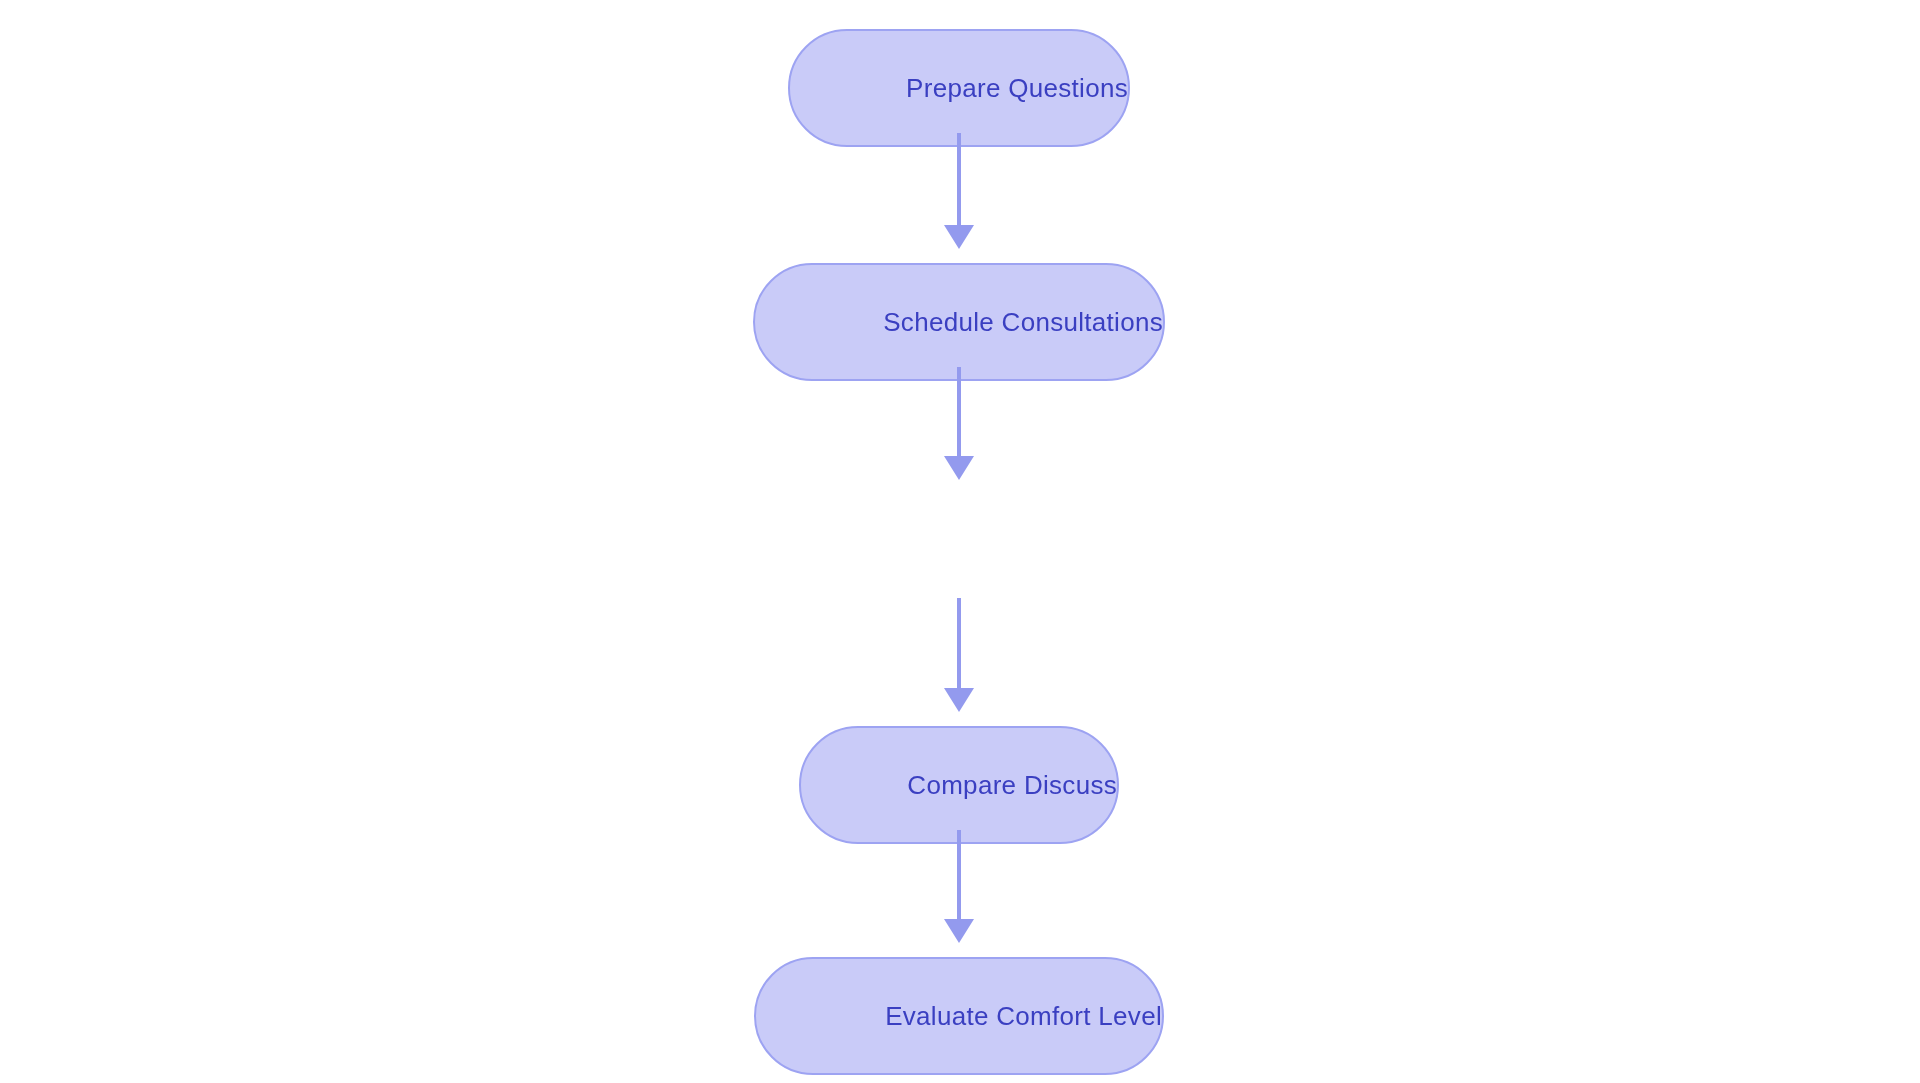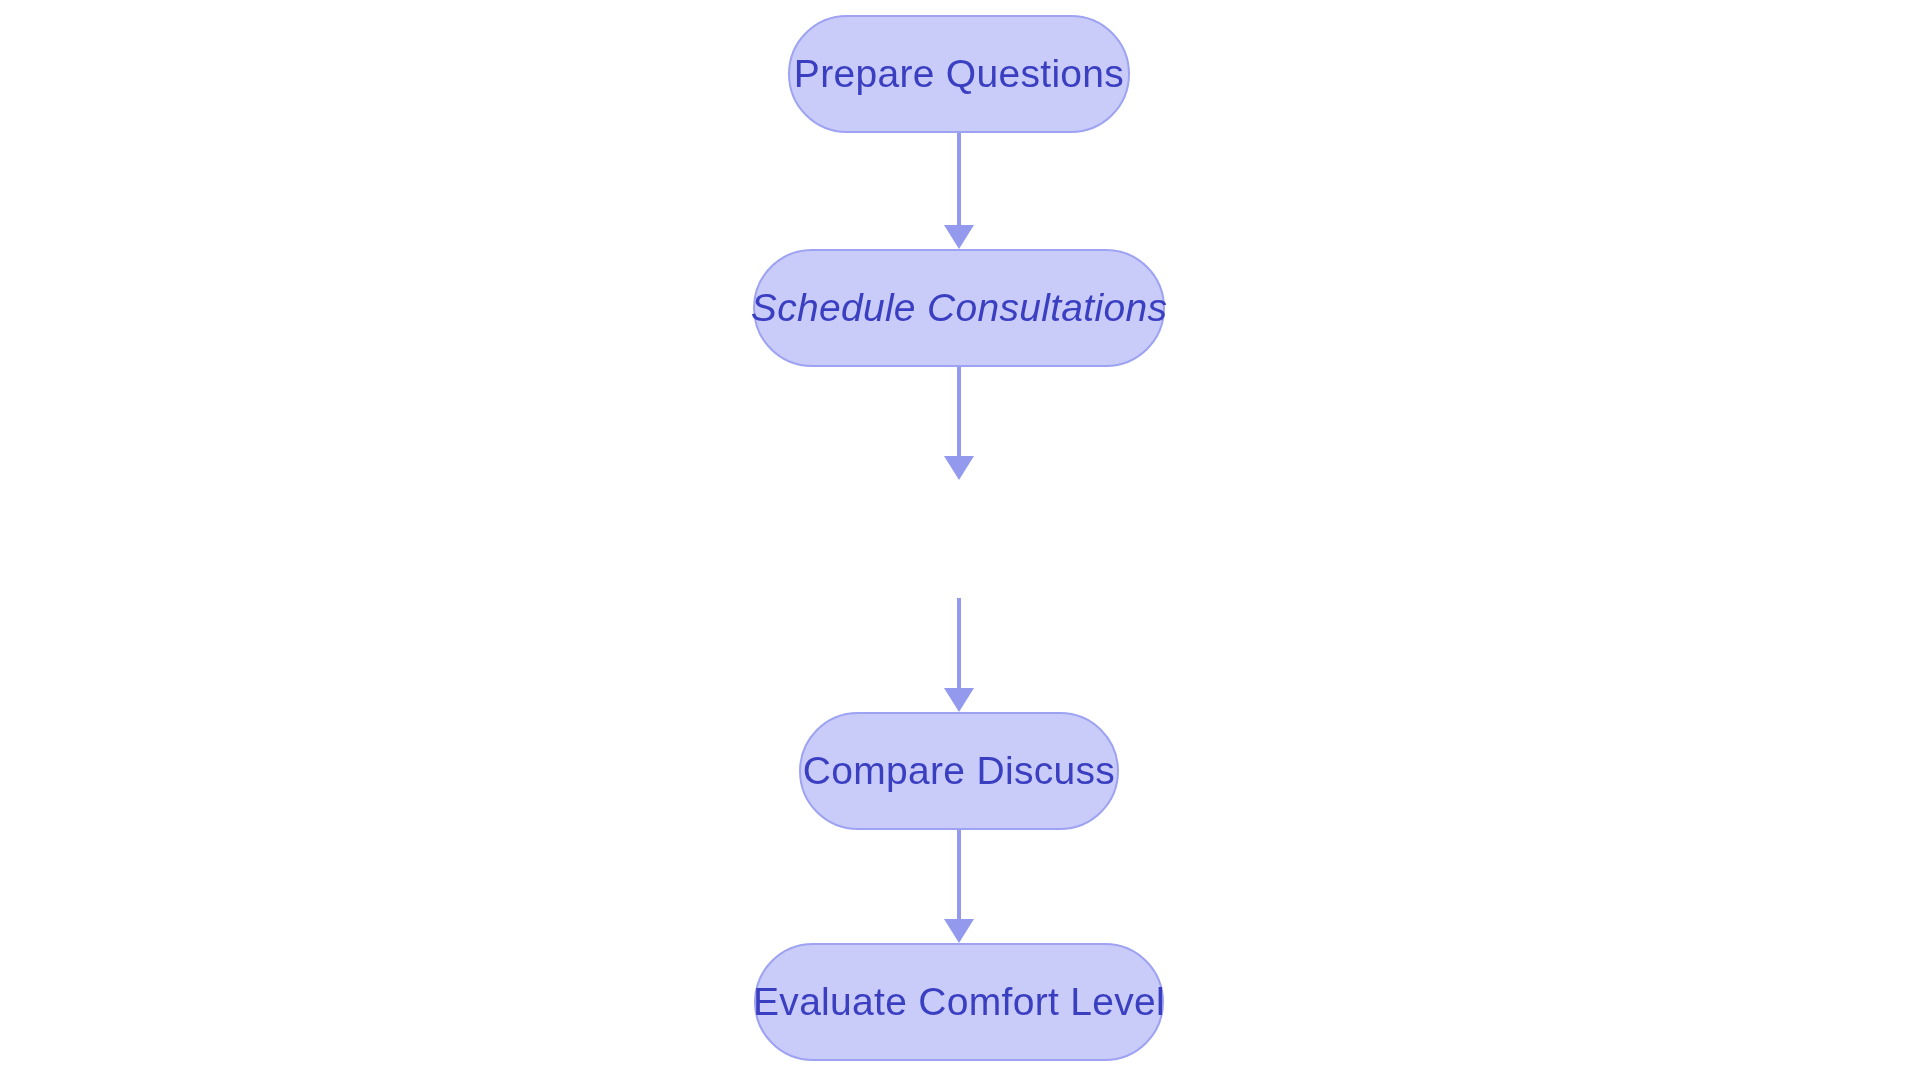--- a/index.html
+++ b/index.html
@@ -15,26 +15,27 @@
     overflow: hidden;
   }
   .flow-node {
     position: absolute;
     box-sizing: border-box;
     background: var(--node-fill, #c9cbf8);
     border: 2px solid var(--node-border, #9da3f2);
     border-radius: 60px;
     display: flex;
     align-items: center;
-    justify-content: center;
+    justify-content: flex-end;
     color: var(--node-text, #3a3fc1);
-    font-size: 39px;
+    font-size: 26px;
     font-weight: 500;
     letter-spacing: 0.3px;
     white-space: nowrap;
+    margin-top: 14px;
   }
   .flow-arrow {
     position: absolute;
     width: 30px;
     display: flex;
     flex-direction: column;
     align-items: center;
   }
   .flow-arrow .shaft {
     width: 4px;
@@ -44,21 +45,21 @@
   .flow-arrow .head {
     width: 0;
     height: 0;
     border-left: 15px solid transparent;
     border-right: 15px solid transparent;
     border-top: 24px solid var(--arrow, #939aee);
   }
 
   
   .n0 { left: 788px; top: 15px;  width: 342px; height: 118px; }
-  .n1 { left: 753px; top: 249px; width: 412px; height: 118px; font-style: italic; }
+  .n1 { left: 753px; top: 249px; width: 412px; height: 118px; }
   .n2 { left: 781px; top: 480px; width: 356px; height: 118px; }
   .n3 { left: 799px; top: 712px; width: 320px; height: 118px; }
   .n4 { left: 754px; top: 943px; width: 410px; height: 118px; }
 
   .a0 { left: 944px; top: 133px; height: 116px; }
   .a1 { left: 944px; top: 367px; height: 113px; }
   .a2 { left: 944px; top: 598px; height: 114px; }
   .a3 { left: 944px; top: 830px; height: 113px; }
 </style>
 </head>

